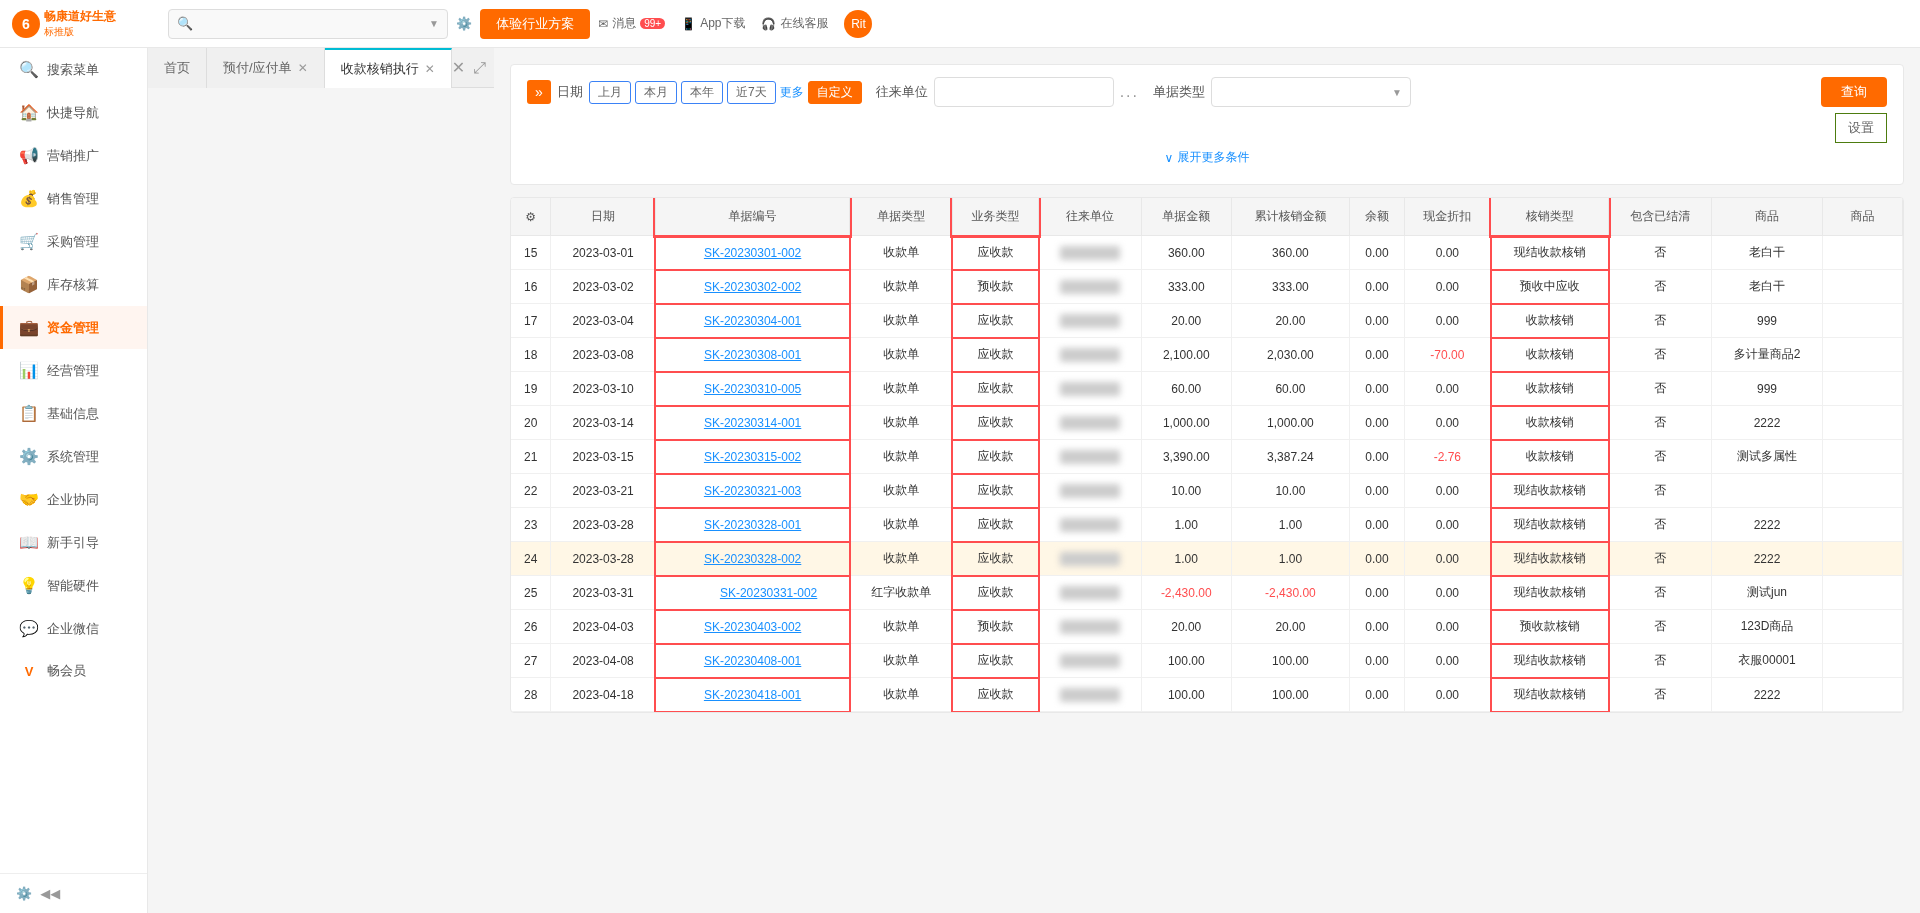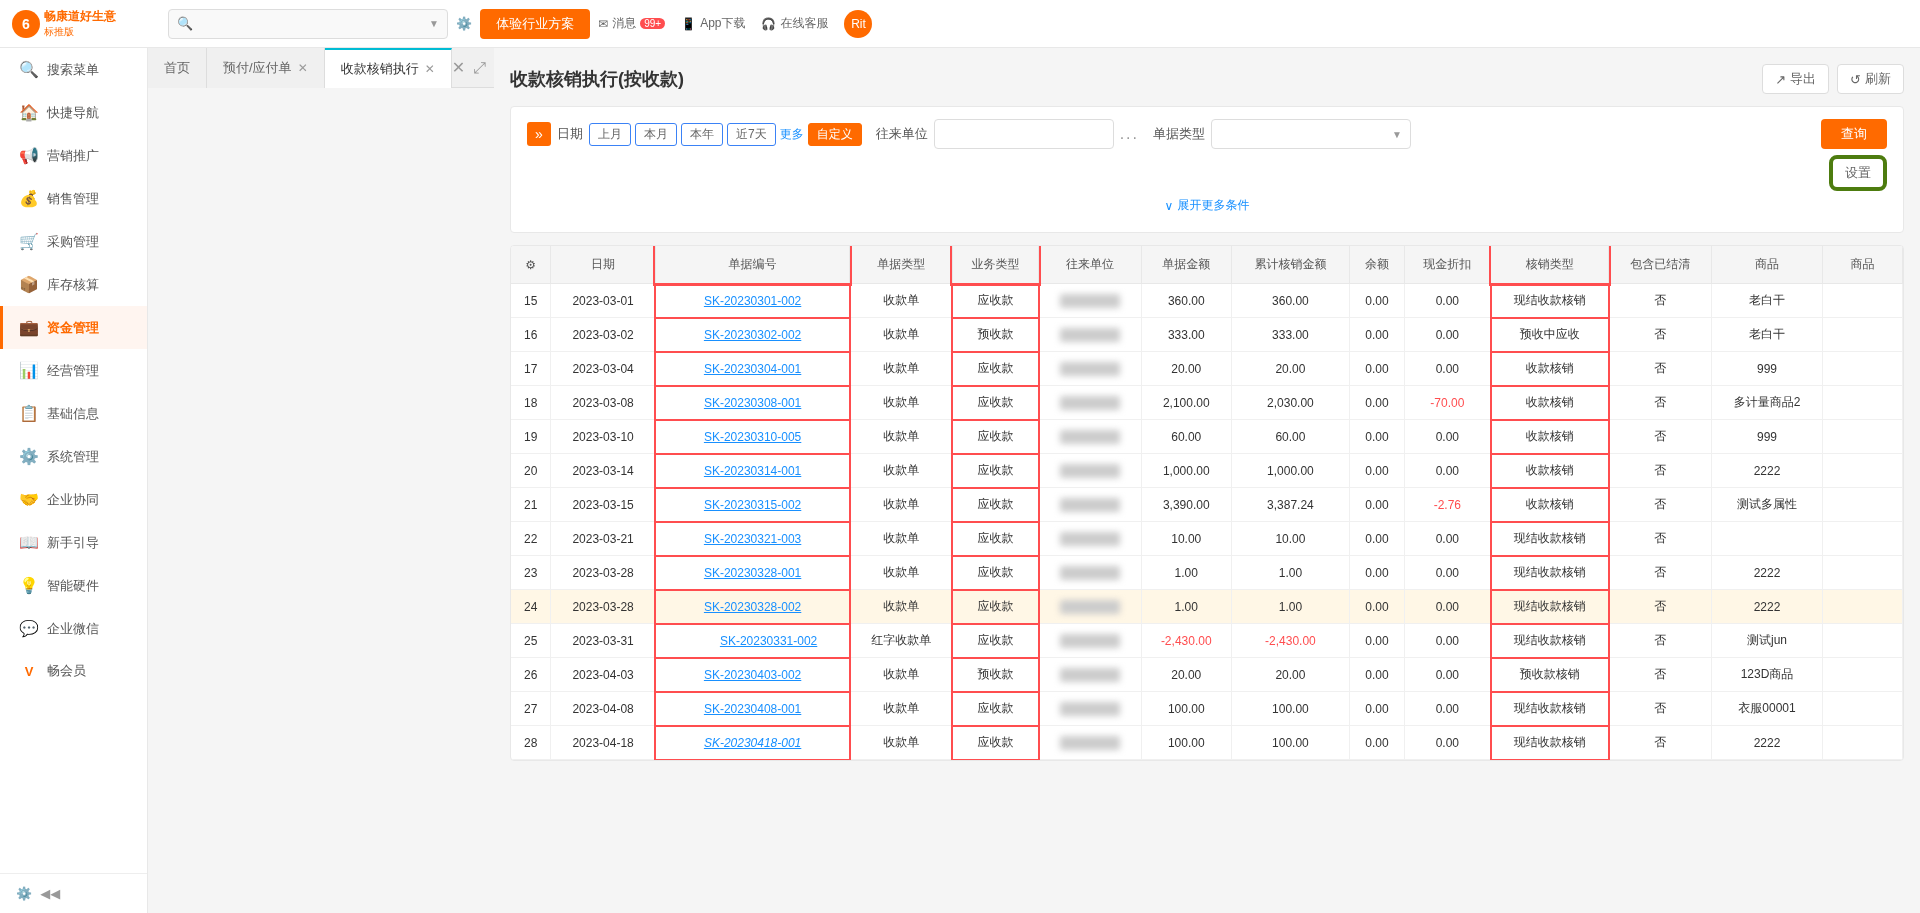--- a/index.html
+++ b/index.html
@@ -51,21 +51,21 @@
 
     
     .filter-bar { background: white; border-radius: 4px; padding: 12px 16px; margin-bottom: 12px; border: 1px solid #e8e8e8; }
     .date-options { display: flex; gap: 4px; align-items: center; }
     .date-btn { padding: 2px 8px; border: 1px solid #3b82f6; border-radius: 3px; cursor: pointer; font-size: 12px; color: #666; background: white; }
     .date-btn.custom { background: #ff6a00; color: white; border-color: #ff6a00; }
     .date-more { color: #1890ff; cursor: pointer; font-size: 12px; }
     .filter-input { height: 30px; border: 1px solid #ddd; border-radius: 4px; padding: 0 8px; font-size: 12px; min-width: 180px; }
     .filter-dots { color: #999; font-size: 16px; letter-spacing: 2px; }
     .btn-query { background: #ff6a00; color: white; border: none; border-radius: 4px; padding: 6px 20px; cursor: pointer; font-size: 13px; }
-    .btn-settings { background: white; border: 4px solid #4d7c0f; border-radius: 8px; padding: 5px 12px; cursor: pointer; font-size: 13px; color: #666; }
+    .btn-settings { background: white; border: 1px solid #4d7c0f; border-radius: 0; padding: 5px 12px; cursor: pointer; font-size: 13px; color: #666; }
 
     
     .expand-more { text-align: center; padding: 6px; color: #1890ff; cursor: pointer; font-size: 12px; display: flex; align-items: center; justify-content: center; gap: 4px; }
 
     
     .table-container { background: white; border-radius: 4px; border: 1px solid #e8e8e8; overflow: auto; }
     table { width: 100%; border-collapse: collapse; font-size: 12px; }
     thead tr { background: #f5f5f5; }
     th { padding: 10px 8px; text-align: center; color: #555; font-weight: 500; border-bottom: 1px solid #e8e8e8; white-space: nowrap; border-right: 1px solid #e8e8e8; }
     td { padding: 8px; text-align: center; border-bottom: 1px solid #f0f0f0; color: #333; white-space: nowrap; border-right: 1px solid #f0f0f0; }
@@ -215,33 +215,20 @@
         <span class="tab-close">✕</span>
       </div>
       <div class="tabs-actions">
         <span style="cursor:pointer;color:#999;font-size:16px;">✕</span>
         <span style="cursor:pointer;color:#999;font-size:16px;">⤢</span>
       </div>
     </div>
 
     <div class="page-content">
 
-      <div class="page-header">
-        <div class="page-title">收款核销执行(按收款)</div>
-        <div class="page-actions">
-          <button class="btn-export">
-            <span>↗</span>
-            <span>导出</span>
-          </button>
-          <button class="btn-refresh">
-            <span>↺</span>
-            <span>刷新</span>
-          </button>
-        </div>
-      </div>
 
       <div class="filter-bar">
         <div style="display:flex;align-items:flex-start;gap:16px;">
           <div style="display:flex;align-items:center;gap:6px;flex:1;flex-wrap:wrap;">
 
             <button style="width:24px;height:24px;background:#ff6a00;color:white;border:none;border-radius:3px;cursor:pointer;font-size:14px;display:flex;align-items:center;justify-content:center;">»</button>
 
             <span style="color:#555;font-size:13px;">日期</span>
             <div class="date-options">
               <button class="date-btn">上月</button>
@@ -503,21 +490,21 @@
     <td>0.00</td>
     <td class="">0.00</td>
     <td style="outline:2px solid #ff4d4f;outline-offset:-1px;">现结收款核销</td>
     <td>否</td>
     <td>衣服00001</td>
     <td style="min-width:60px;"></td>
   </tr>
               <tr>
     <td>28</td>
     <td>2023-04-18</td>
-    <td style="outline:2px solid #ff4d4f;outline-offset:-1px;font-style:italic;"><span class="link">SK-20230418-001</span></td>
+    <td style="outline:2px solid #ff4d4f;outline-offset:-1px;"><span class="link">SK-20230418-001</span></td>
     <td>收款单</td>
     <td style="outline:2px solid #ff4d4f;outline-offset:-1px;">应收款</td>
     <td><span class="blurred">&nbsp;&nbsp;&nbsp;&nbsp;&nbsp;&nbsp;&nbsp;&nbsp;</span></td>
     <td class="">100.00</td>
     <td class="">100.00</td>
     <td>0.00</td>
     <td class="">0.00</td>
     <td style="outline:2px solid #ff4d4f;outline-offset:-1px;">现结收款核销</td>
     <td>否</td>
     <td>2222</td>

